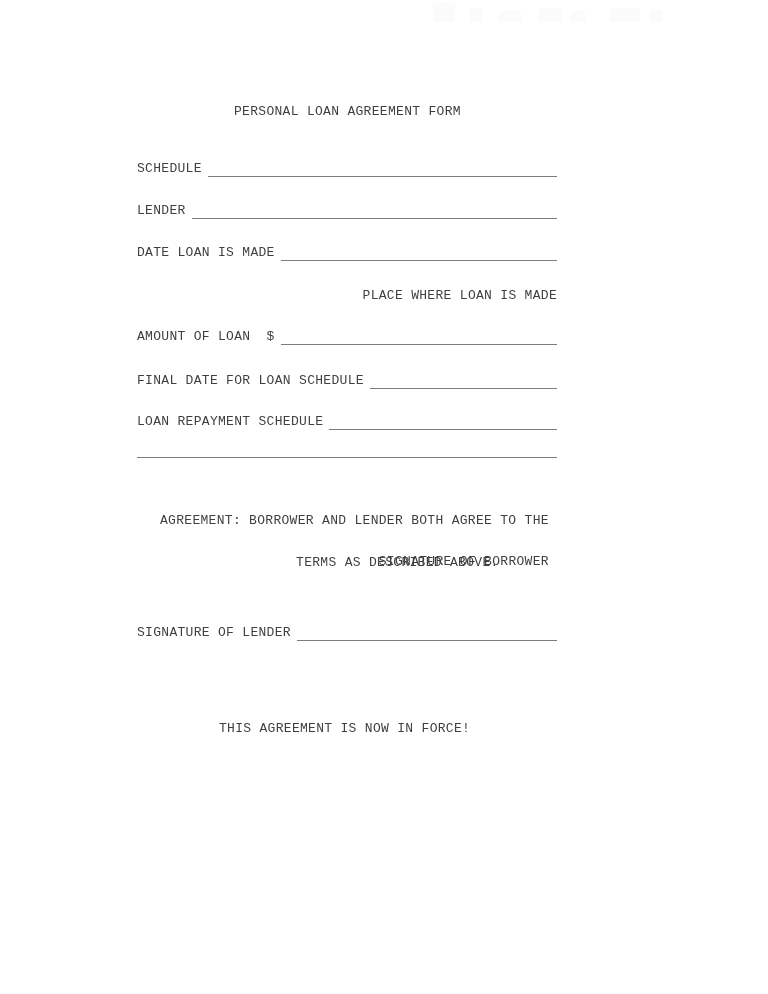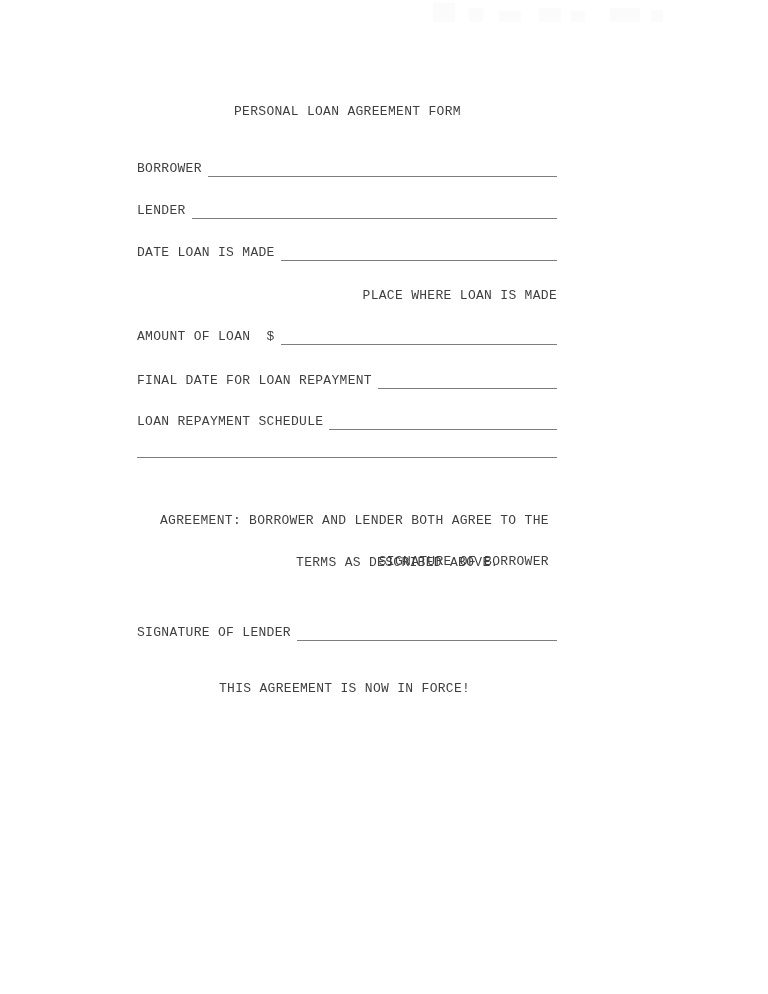--- a/index.html
+++ b/index.html
@@ -95,21 +95,21 @@
   <div class="wm" style="left:651px; top:10px; width:12px; height:12px;"></div>
   <div class="wm" style="left:678px; top:8px;  width:22px; height:14px;"></div>
   <div class="wm" style="left:710px; top:2px;  width:20px; height:20px;"></div>
   <div class="wm" style="left:744px; top:5px;  width:16px; height:13px;"></div>
 
   <div class="content">
 
     <div class="doc-title">PERSONAL LOAN AGREEMENT FORM</div>
 
     <div class="row" style="top:161px;">
-      <span class="lbl">BORROWER</span>
+      <span class="lbl">SCHEDULE</span>
       <span class="fill-line"></span>
     </div>
 
     <div class="row" style="top:203px;">
       <span class="lbl">LENDER</span>
       <span class="fill-line"></span>
     </div>
 
     <div class="row" style="top:245px;align-items:flex-end;">
       <span class="lbl">DATE LOAN IS MADE</span>
@@ -120,21 +120,21 @@
       <span class="lbl">PLACE WHERE LOAN IS MADE</span>
       <span class="fill-line"></span>
     </div>
 
     <div class="row" style="top:329px;">
       <span class="lbl">AMOUNT OF LOAN  $</span>
       <span class="fill-line"></span>
     </div>
 
     <div class="row" style="top:373px;">
-      <span class="lbl">FINAL DATE FOR LOAN REPAYMENT</span>
+      <span class="lbl">FINAL DATE FOR LOAN SCHEDULE</span>
       <span class="fill-line"></span>
     </div>
 
     <div class="row" style="top:414px;">
       <span class="lbl">LOAN REPAYMENT SCHEDULE</span>
       <span class="fill-line"></span>
     </div>
 
     <div class="cont-line" style="top:441px;"></div>
 
@@ -146,16 +146,16 @@
     <div class="row" style="top:554px;flex-direction:column;">
       <span class="lbl">SIGNATURE OF BORROWER </span>
       <span class="fill-line"></span>
     </div>
 
     <div class="row" style="top:625px;">
       <span class="lbl">SIGNATURE OF LENDER</span>
       <span class="fill-line"></span>
     </div>
 
-    <div class="closing" style="top:681px;">THIS AGREEMENT IS NOW IN FORCE!</div>
+    <div class="closing" style="top:721px;">THIS AGREEMENT IS NOW IN FORCE!</div>
 
   </div>
 </div>
 
 </body></html>

